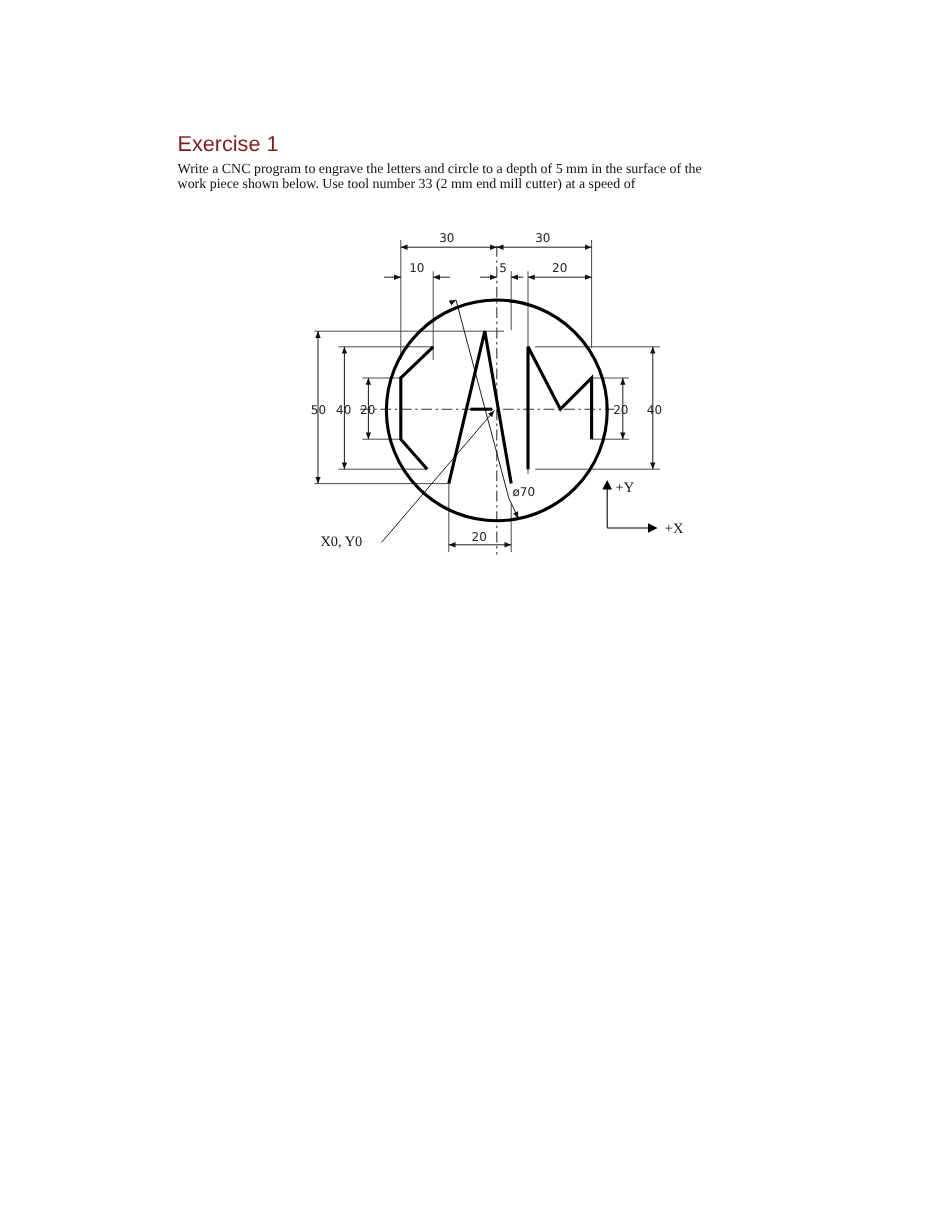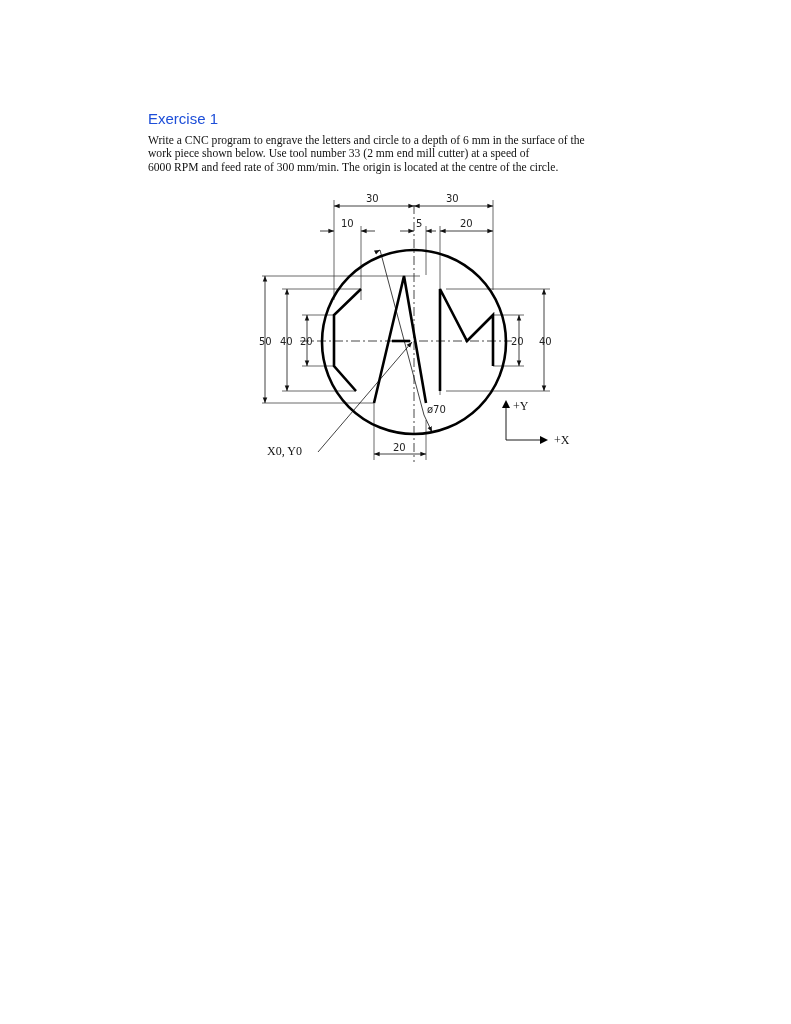--- a/index.html
+++ b/index.html
@@ -1,39 +1,38 @@
 <!DOCTYPE html>
 <html><head>
   <meta charset="utf-8">
   <style>
     html, body { margin: 0; padding: 0; background: #ffffff; }
     body { width: 791px; height: 1024px; position: relative; overflow: hidden; }
     .page { position: absolute; left: 0; top: 0; width: 791px; height: 1024px; background: #fff; }
     .heading {
       position: absolute; left: 148px; top: 110px;
-      font-family: "Liberation Sans", sans-serif; font-size: 15px; color: #1d4ed8;
+      font-family: "Liberation Sans", sans-serif; font-size: 18px; color: #7f1d1d;
     }
     .para {
       position: absolute; left: 148px; top: 134px; width: 520px;
       font-family: "Liberation Serif", serif; font-size: 11.6px; line-height: 13.4px; color: #111;
     }
     .para span { display: block; white-space: nowrap; }
     svg.drawing { position: absolute; left: 0; top: 0; }
     .dimtxt { font-family: "DejaVu Sans", sans-serif; font-size: 10px; fill: #222; }
     .serif { font-family: "Liberation Serif", serif; font-size: 12px; fill: #111; }
   </style>
 </head>
 <body>
 
 <div class="page">
   <div class="heading">Exercise 1</div>
   <div class="para">
-    <span>Write a CNC program to engrave the letters and circle to a depth of 6 mm in the surface of the</span>
+    <span>Write a CNC program to engrave the letters and circle to a depth of 5 mm in the surface of the</span>
     <span>work piece shown below.  Use tool number 33  (2 mm end mill cutter) at a speed of</span>
-    <span>6000 RPM and feed rate of 300 mm/min.  The origin is located at the centre of the circle.</span>
   </div>
 
   <svg class="drawing" width="791" height="1024" viewBox="0 0 791 1024">
     <defs>
       <marker id="arr" viewBox="0 0 10 10" refX="10" refY="5" markerWidth="7" markerHeight="7" orient="auto-start-reverse">
         <path d="M0,1 L10,5 L0,9 z" fill="#111"></path>
       </marker>
     </defs>
 
     <g stroke="#333" stroke-width="0.9" stroke-dasharray="9,3,2,3" fill="none">

